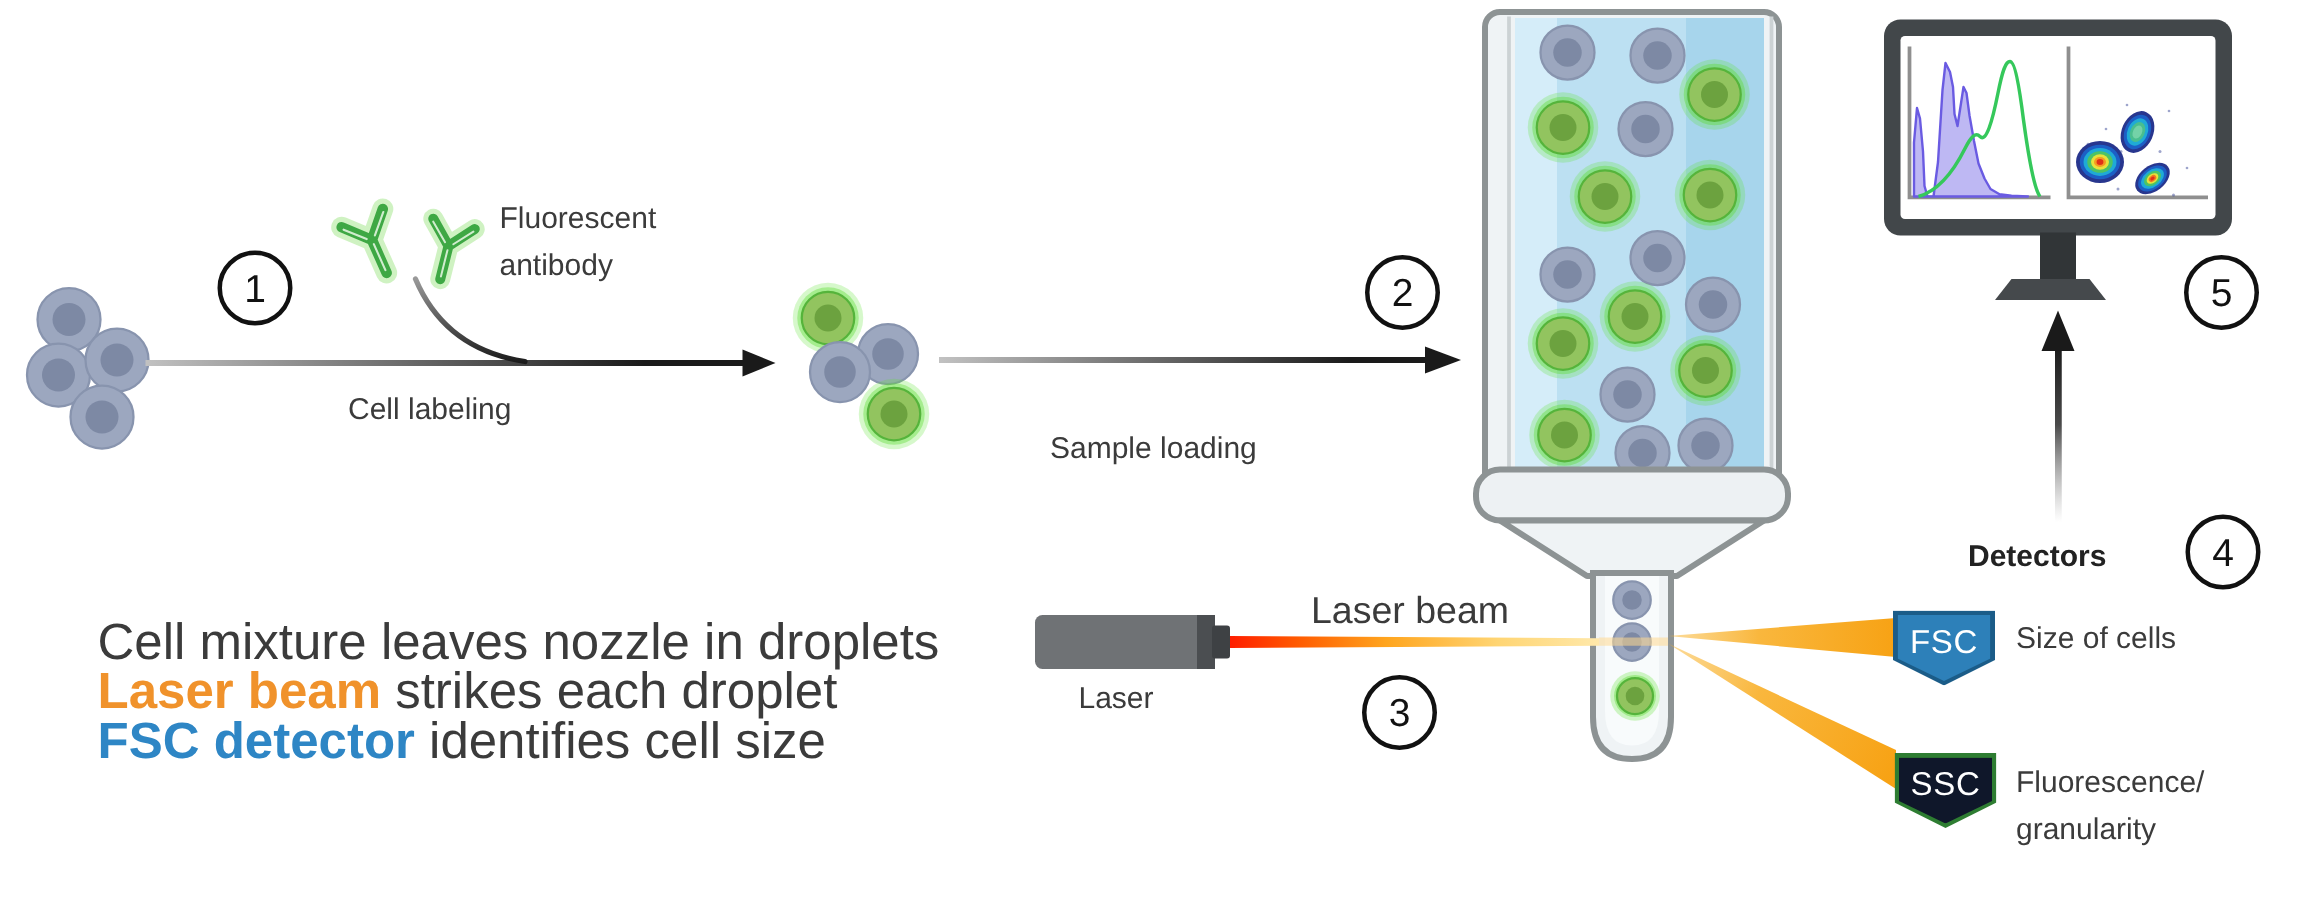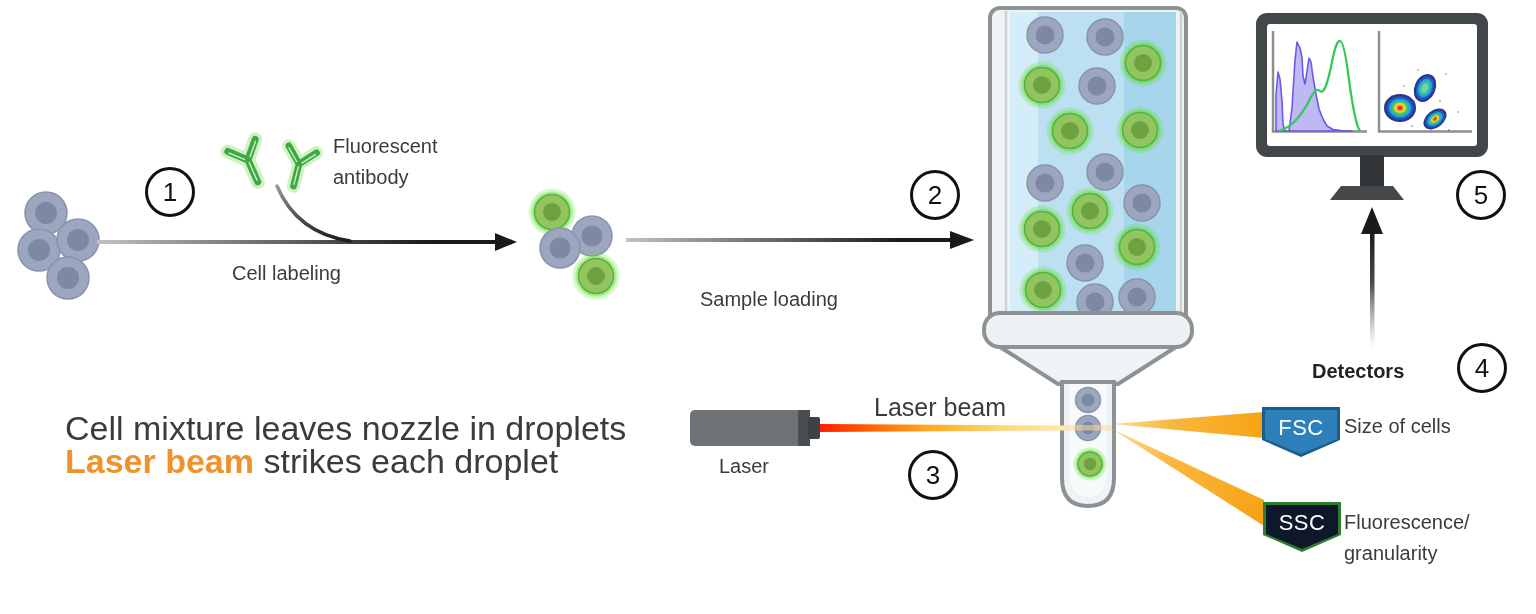--- a/index.html
+++ b/index.html
@@ -9,21 +9,21 @@
   }
   .canvas svg.scene{position:absolute;left:0;top:0;}
   .lbl{position:absolute;font-size:20px;line-height:31px;color:#3b3b3b;white-space:nowrap;}
   .lbl.small{font-size:25px;}
   .lbl.bold{font-weight:bold;color:#222;}
   .step-circle{
     position:absolute;width:50px;height:50px;border:3.5px solid #111;border-radius:50%;
     box-sizing:border-box;display:flex;align-items:center;justify-content:center;
     font-size:26px;color:#111;background:#fff;
   }
-  .badge{position:absolute;width:78px;height:50px;
+  .badge{position:absolute;width:68px;height:50px;
     clip-path:polygon(0 0,100% 0,100% 66%,50% 100%,0 66%);}
   .badge .inner{position:absolute;left:3px;top:3px;right:3px;bottom:3px;
     clip-path:polygon(0 0,100% 0,100% 66%,50% 100%,0 66%);
     display:flex;align-items:flex-start;justify-content:center;}
   .badge .inner span{margin-top:5px;font-size:22px;color:#fff;letter-spacing:.5px;}
   .badge.fsc{background:#1b5c88;}
   .badge.fsc .inner{background:#2d80b9;}
   .badge.ssc{background:#2e7d32;}
   .badge.ssc .inner{background:#0f172a;}
   .legend{position:absolute;left:65px;top:412px;font-size:34px;line-height:33px;}
@@ -311,15 +311,16 @@
   </div>
   <div class="badge ssc" style="left:1263px;top:502px;">
     <div class="inner">
         <span>SSC</span>
       </div>
   </div>
 
   <div class="legend">
     <div><span>Cell mixture leaves nozzle in droplets</span></div>
     <div><span class="hl hl-orange">Laser beam</span><span> strikes each droplet</span></div>
+    <div><span class="hl hl-blue">FSC detector</span><span> identifies cell size</span></div>
   </div>
 
 </div>
 
 </body></html>

